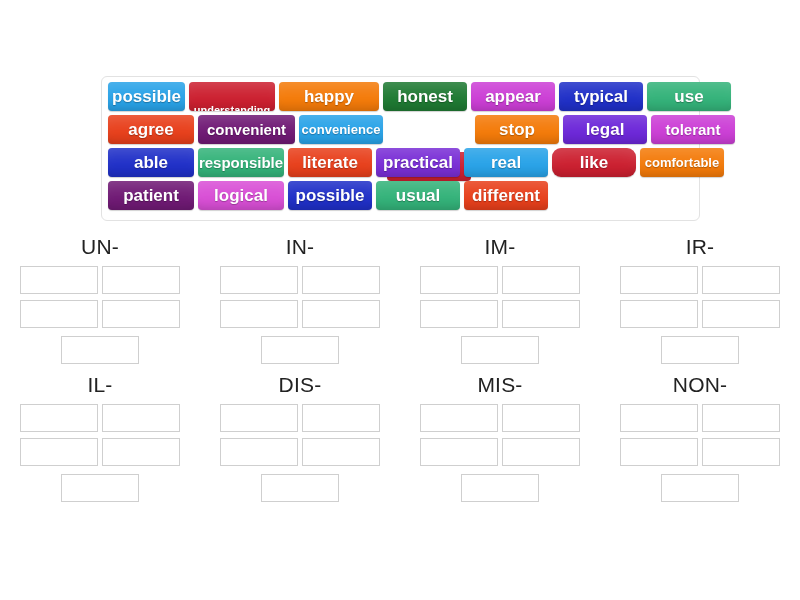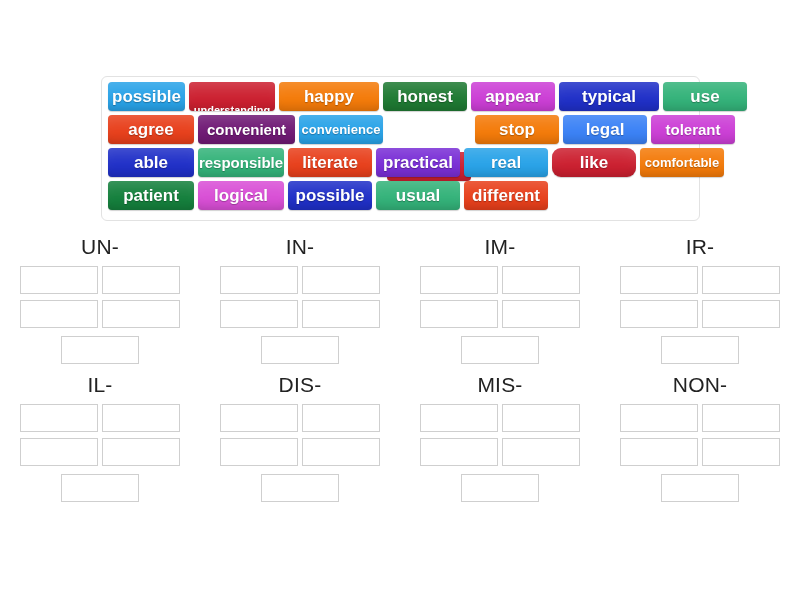--- a/index.html
+++ b/index.html
@@ -123,21 +123,21 @@
         </div>
         <div class="tile fs-17" style="width: 100px; background: rgb(244, 123, 10);">
           <span class="tile-label">happy</span>
         </div>
         <div class="tile fs-17" style="width: 84px; background: rgb(31, 122, 51);">
           <span class="tile-label">honest</span>
         </div>
         <div class="tile fs-17" style="width: 84px; background: rgb(204, 63, 214);">
           <span class="tile-label">appear</span>
         </div>
-        <div class="tile fs-17" style="width: 100px; background: rgb(32, 48, 200);">
+        <div class="tile fs-17" style="width: 84px; background: rgb(32, 48, 200);">
           <span class="tile-label">typical</span>
         </div>
         <div class="tile fs-17" style="width: 84px; background: rgb(52, 179, 122);">
           <span class="tile-label">use</span>
         </div>
       </div>
       <div class="bank-row">
         <div class="tile fs-17" style="width: 86px; background: rgb(232, 64, 28);">
           <span class="tile-label">agree</span>
         </div>
@@ -146,21 +146,21 @@
         </div>
         <div class="tile fs-13" style="width: 84px; background: rgb(41, 163, 232);">
           <span class="tile-label">convenience</span>
         </div>
         <div class="tile fs-17" style="width: 84px; background: rgb(204, 32, 48); margin-top: 37px;">
           <span class="tile-label">legible</span>
         </div>
         <div class="tile fs-17" style="width: 84px; background: rgb(244, 123, 10);">
           <span class="tile-label">stop</span>
         </div>
-        <div class="tile fs-17" style="width: 84px; background: #3b82f6;">
+        <div class="tile fs-17" style="width: 84px; background: #6d28d9;">
           <span class="tile-label">legal</span>
         </div>
         <div class="tile fs-15" style="width: 84px; background: rgb(204, 63, 214);">
           <span class="tile-label">tolerant</span>
         </div>
       </div>
       <div class="bank-row">
         <div class="tile fs-17" style="width: 86px; background: rgb(32, 48, 200);">
           <span class="tile-label">able</span>
         </div>
@@ -177,21 +177,21 @@
           <span class="tile-label">real</span>
         </div>
         <div class="tile fs-17" style="width: 84px; background: rgb(204, 32, 48); border-radius: 9px;">
           <span class="tile-label">like</span>
         </div>
         <div class="tile fs-13" style="width: 84px; background: rgb(244, 123, 10);">
           <span class="tile-label">comfortable</span>
         </div>
       </div>
       <div class="bank-row">
-        <div class="tile fs-17" style="width: 86px; background: #15803d;">
+        <div class="tile fs-17" style="width: 86px; background: #701a75;">
           <span class="tile-label">patient</span>
         </div>
         <div class="tile fs-17" style="width: 86px; background: rgb(217, 79, 214);">
           <span class="tile-label">logical</span>
         </div>
         <div class="tile fs-17" style="width: 84px; background: rgb(32, 48, 200);">
           <span class="tile-label">possible</span>
         </div>
         <div class="tile fs-17" style="width: 84px; background: rgb(52, 179, 122);">
           <span class="tile-label">usual</span>

